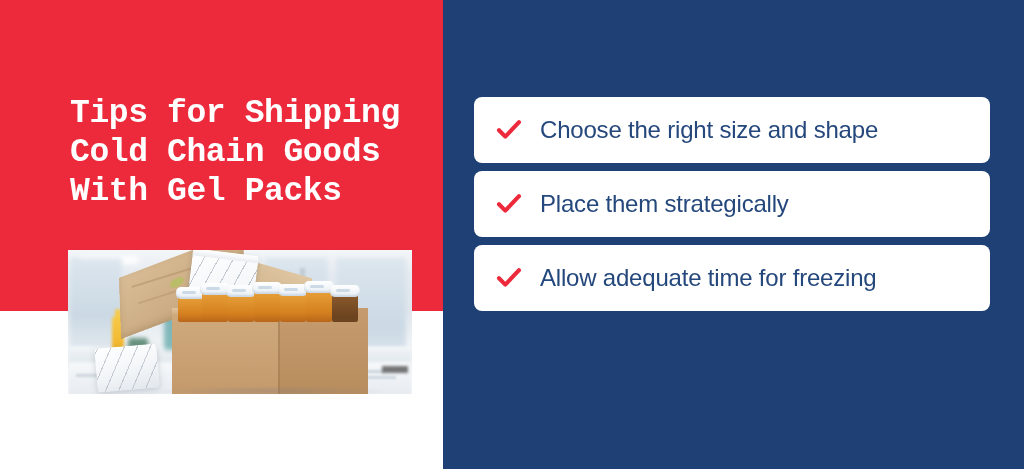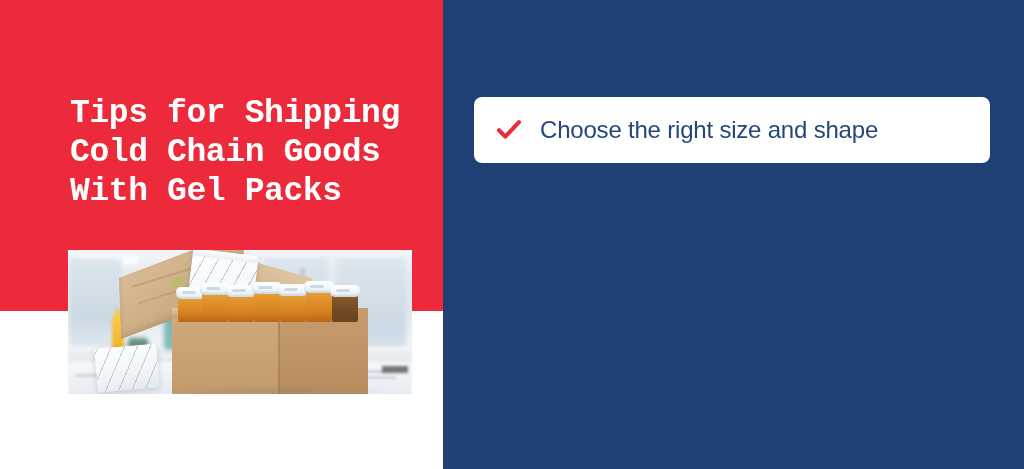--- a/index.html
+++ b/index.html
@@ -455,19 +455,35 @@
 
       <div class="check-card">
         <span class="check-icon">
           <svg width="26" height="26" viewBox="0 0 26 26" aria-hidden="true">
             <path d="M3 13.2 L9.3 19.6 L23 5.2" fill="none" stroke="#ec2a3c" stroke-width="4.1" stroke-linecap="round" stroke-linejoin="round"></path>
           </svg>
         </span>
         <span class="check-label">Choose the right size and shape</span>
       </div>
 
-
+      <div class="check-card">
+        <span class="check-icon">
+          <svg width="26" height="26" viewBox="0 0 26 26" aria-hidden="true">
+            <path d="M3 13.2 L9.3 19.6 L23 5.2" fill="none" stroke="#ec2a3c" stroke-width="4.1" stroke-linecap="round" stroke-linejoin="round"></path>
+          </svg>
+        </span>
+        <span class="check-label">Place them strategically</span>
+      </div>
+
+      <div class="check-card">
+        <span class="check-icon">
+          <svg width="26" height="26" viewBox="0 0 26 26" aria-hidden="true">
+            <path d="M3 13.2 L9.3 19.6 L23 5.2" fill="none" stroke="#ec2a3c" stroke-width="4.1" stroke-linecap="round" stroke-linejoin="round"></path>
+          </svg>
+        </span>
+        <span class="check-label">Allow adequate time for freezing</span>
+      </div>
 
 
     </div>
   </div>
 
 </div>
 
 </body></html>

